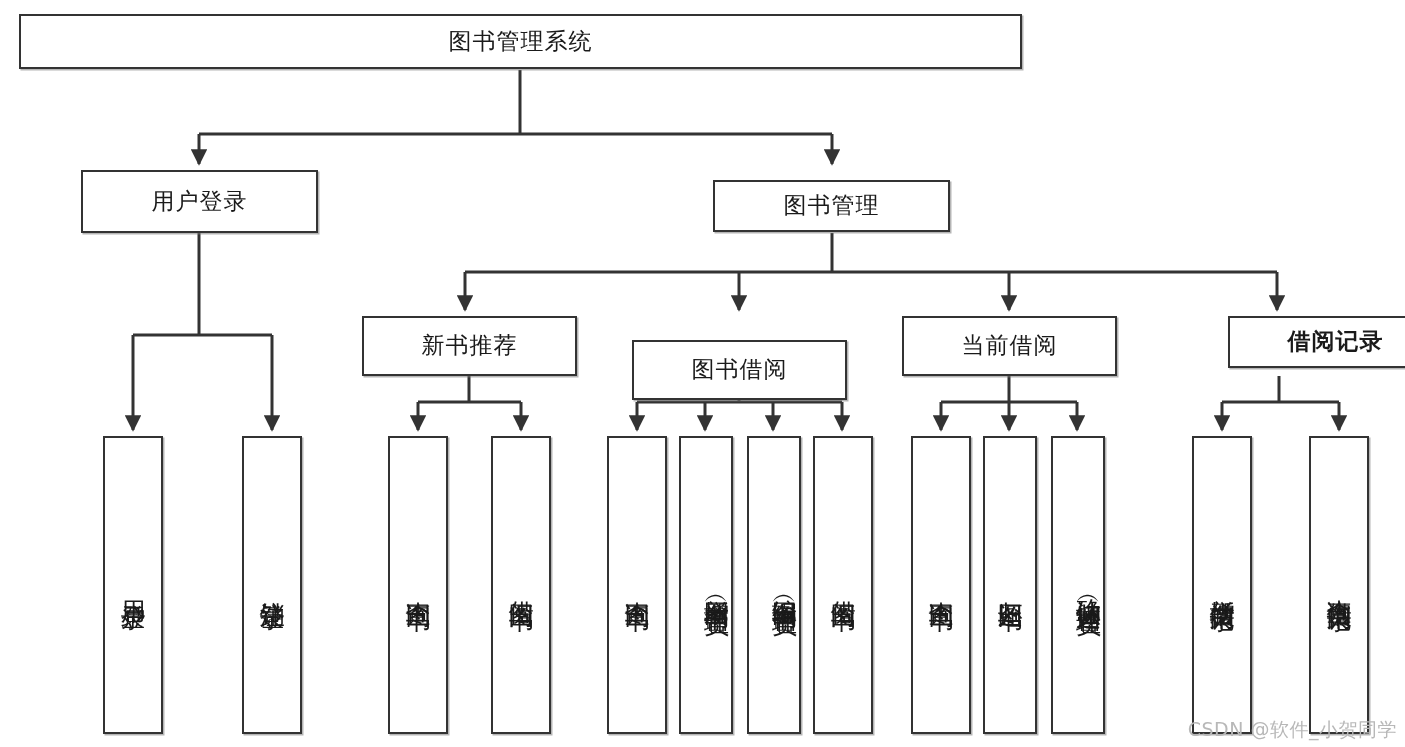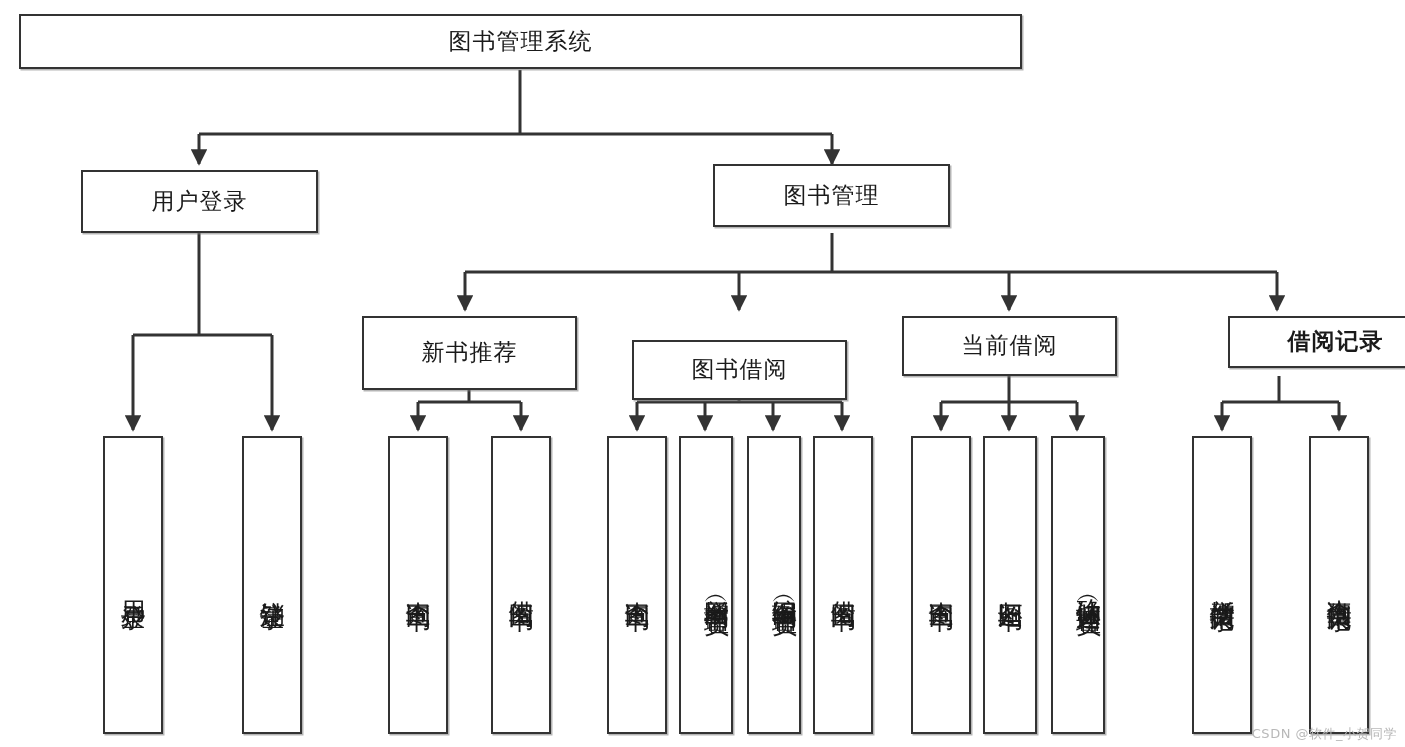--- a/index.html
+++ b/index.html
@@ -57,21 +57,21 @@
     padding-top: 0;
   }
   .node-label {
     display: block;
     white-space: pre-wrap;
   }
   #watermark {
     position: absolute;
     right: 8px;
     bottom: 4px;
-    font-size: 13px;
+    font-size: 19px;
     color: #b8b8b8;
     letter-spacing: 0.5px;
     white-space: nowrap;
     pointer-events: none;
   }
 </style>
 </head>
 <body>
 
 <div id="diagram-root">
@@ -130,25 +130,25 @@
     </g>
   </svg>
 
   <div class="node-box horizontal" style="left:19px; top:14px; width:1003px; height:55px;">
     <span class="node-label">图书管理系统</span>
   </div>
 
   <div class="node-box horizontal" style="left:81px; top:170px; width:237px; height:63px;">
     <span class="node-label">用户登录</span>
   </div>
-  <div class="node-box horizontal" style="left:713px; top:164px; width:237px; height:63px;">
+  <div class="node-box horizontal" style="left:713px; top:180px; width:237px; height:52px;">
     <span class="node-label">图书管理</span>
   </div>
 
-  <div class="node-box horizontal" style="left:362px; top:316px; width:215px; height:74px;">
+  <div class="node-box horizontal" style="left:362px; top:316px; width:215px; height:60px;">
     <span class="node-label">新书推荐</span>
   </div>
   <div class="node-box horizontal" style="left:632px; top:316px; width:215px; height:60px;margin-top:24px;">
     <span class="node-label">图书借阅</span>
   </div>
   <div class="node-box horizontal" style="left:902px; top:316px; width:215px; height:60px;font-family:Liberation Serif, serif;">
     <span class="node-label">当前借阅</span>
   </div>
   <div class="node-box horizontal" style="left:1228px; top:316px; width:215px; height:52px;font-weight:bold;">
     <span class="node-label">借阅记录</span>

